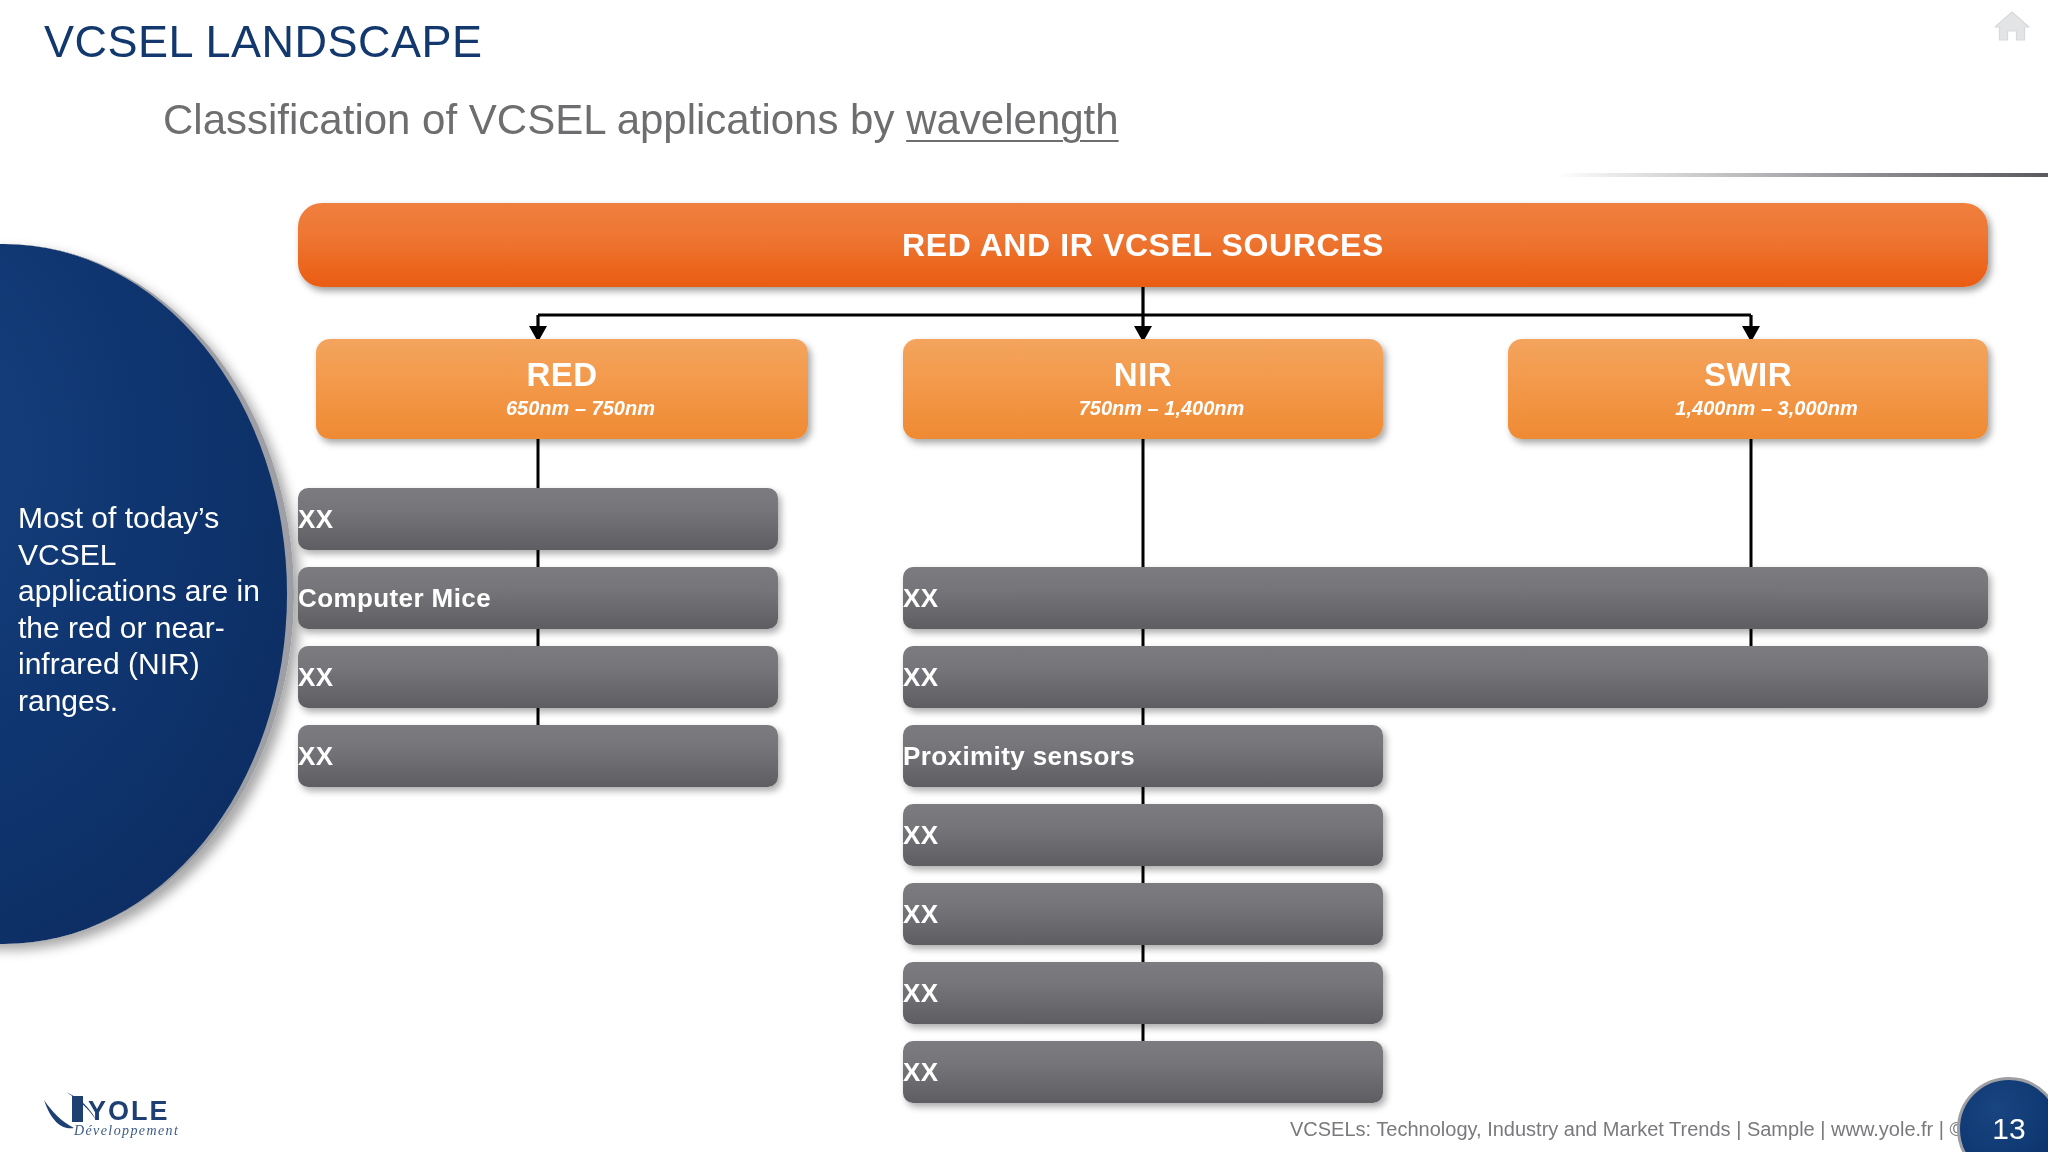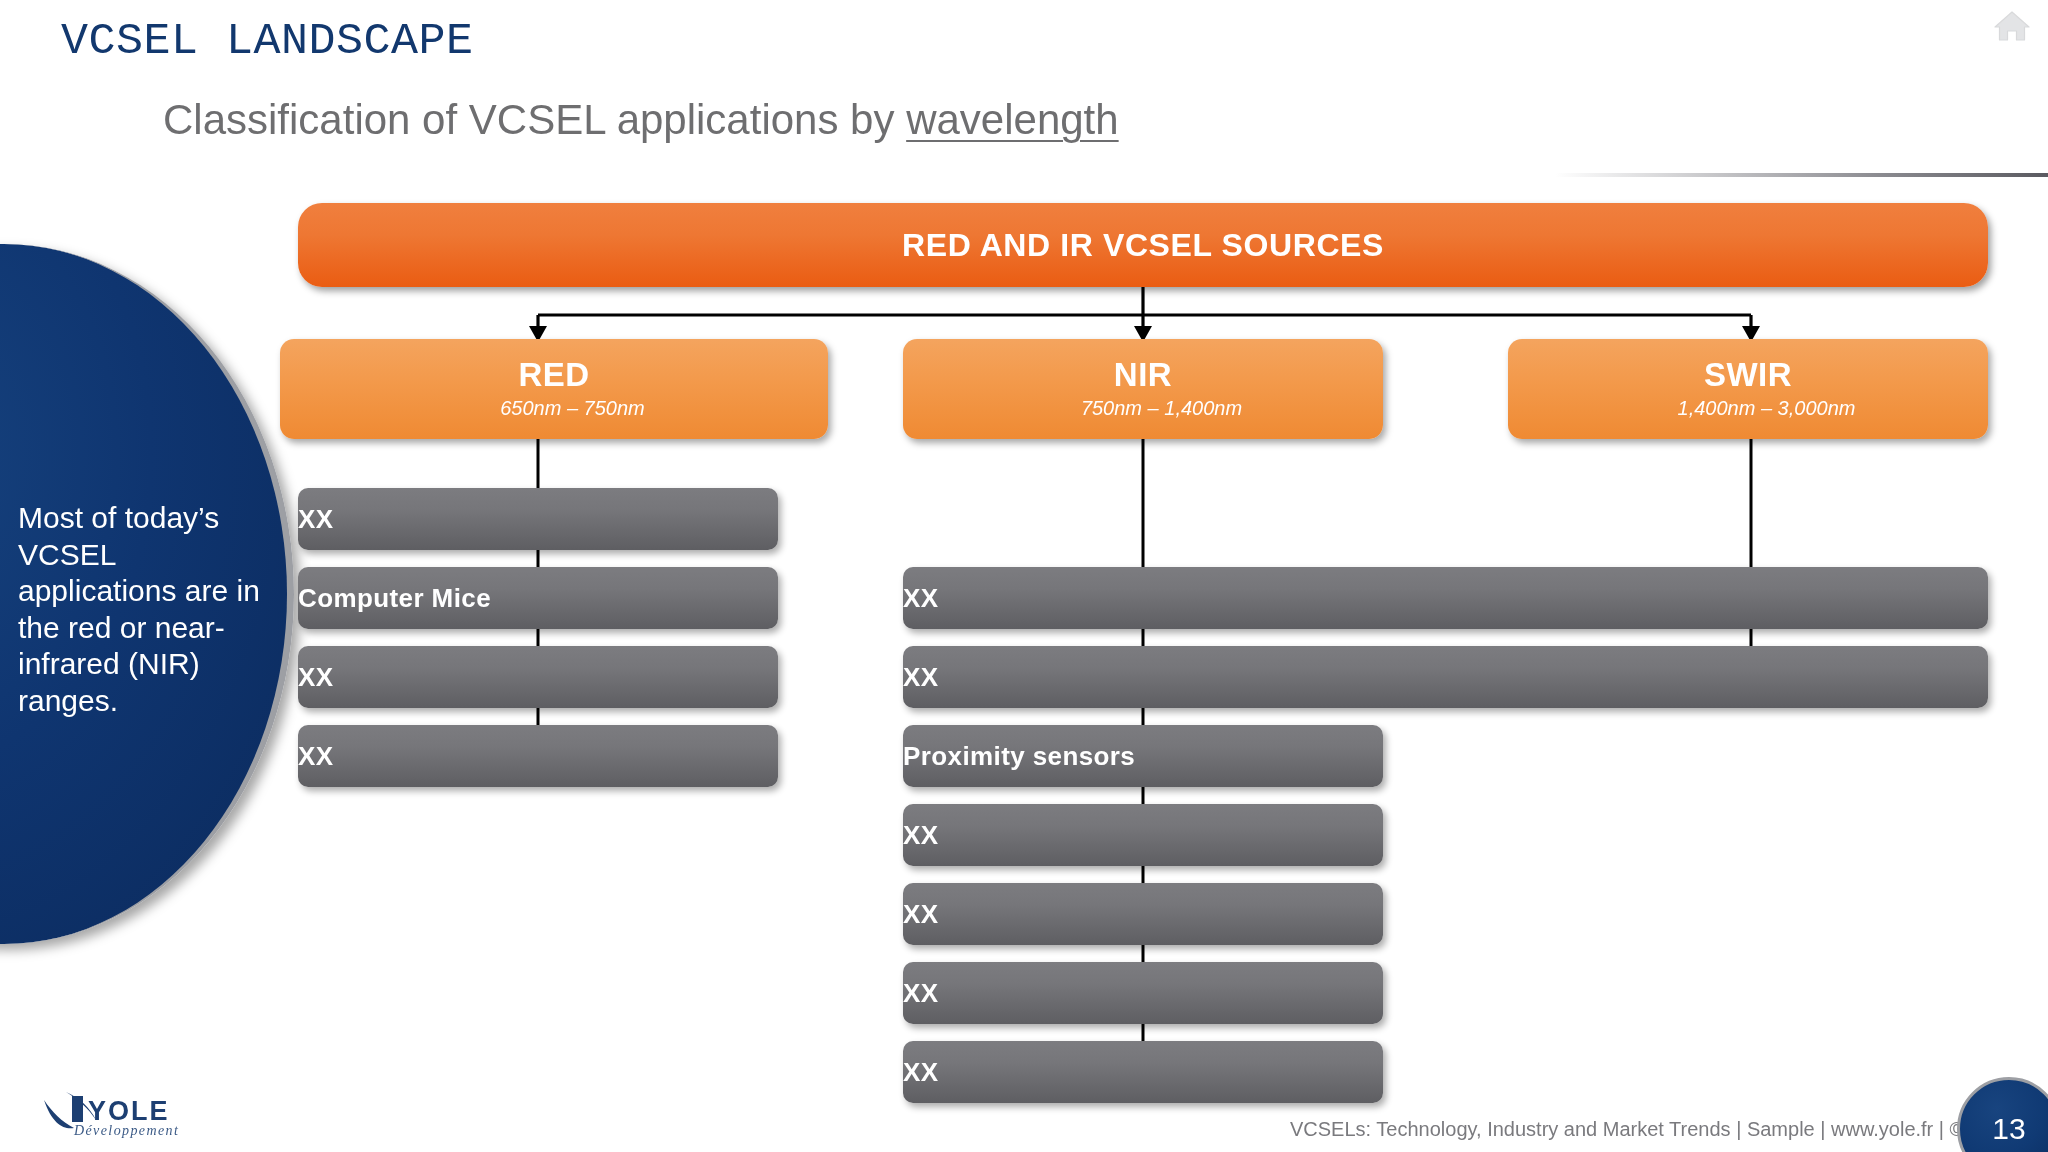--- a/index.html
+++ b/index.html
@@ -15,28 +15,27 @@
   #slide {
     position: relative;
     width: 2048px;
     height: 1152px;
     background: #ffffff;
   }
 
   
   .slide-title {
     position: absolute;
-    left: 61px;
+    left: 44px;
     top: 16px;
     font-size: 45px;
     font-weight: 400;
     letter-spacing: 0.5px;
     color: #12386e;
     white-space: nowrap;
-    font-family: Liberation Mono, monospace;
   }
 
   .slide-subtitle {
     position: absolute;
     left: 163px;
     top: 96px;
     font-size: 42px;
     font-weight: 300;
     color: #6e6e70;
     white-space: nowrap;
@@ -127,21 +126,21 @@
   .cat-name {
     color: #ffffff;
     font-size: 33px;
     font-weight: bold;
     line-height: 1.05;
     letter-spacing: 0.5px;
   }
   .cat-range {
     color: #ffffff;
     font-size: 20px;
-    font-weight: normal;
+    font-weight: bold;
     font-style: italic;
     margin-top: 4px;
     margin-left: 37px;
   }
 
   .item-box {
     position: absolute;
     height: 62px;
     border-radius: 10px;
     background: linear-gradient(to bottom, #7c7c80 0%, #76767a 35%, #5e5e62 100%);
@@ -223,21 +222,21 @@
       <line x1="538" y1="439" x2="538" y2="780"></line>
       <line x1="1143" y1="439" x2="1143" y2="1080"></line>
       <line x1="1751" y1="439" x2="1751" y2="660"></line>
     </g>
   </svg>
 
   <div class="root-box">
     <span>RED AND IR VCSEL SOURCES</span>
   </div>
 
-  <div class="cat-box" style="left:280px;  width:548px;">
+  <div class="cat-box" style="left:316px;  width:492px;">
     <span class="cat-name">RED</span>
     <span class="cat-range">650nm – 750nm</span>
   </div>
   <div class="cat-box" style="left:903px;  width:480px;">
     <span class="cat-name">NIR</span>
     <span class="cat-range">750nm – 1,400nm</span>
   </div>
   <div class="cat-box" style="left:1508px; width:480px;">
     <span class="cat-name">SWIR</span>
     <span class="cat-range">1,400nm – 3,000nm</span>

